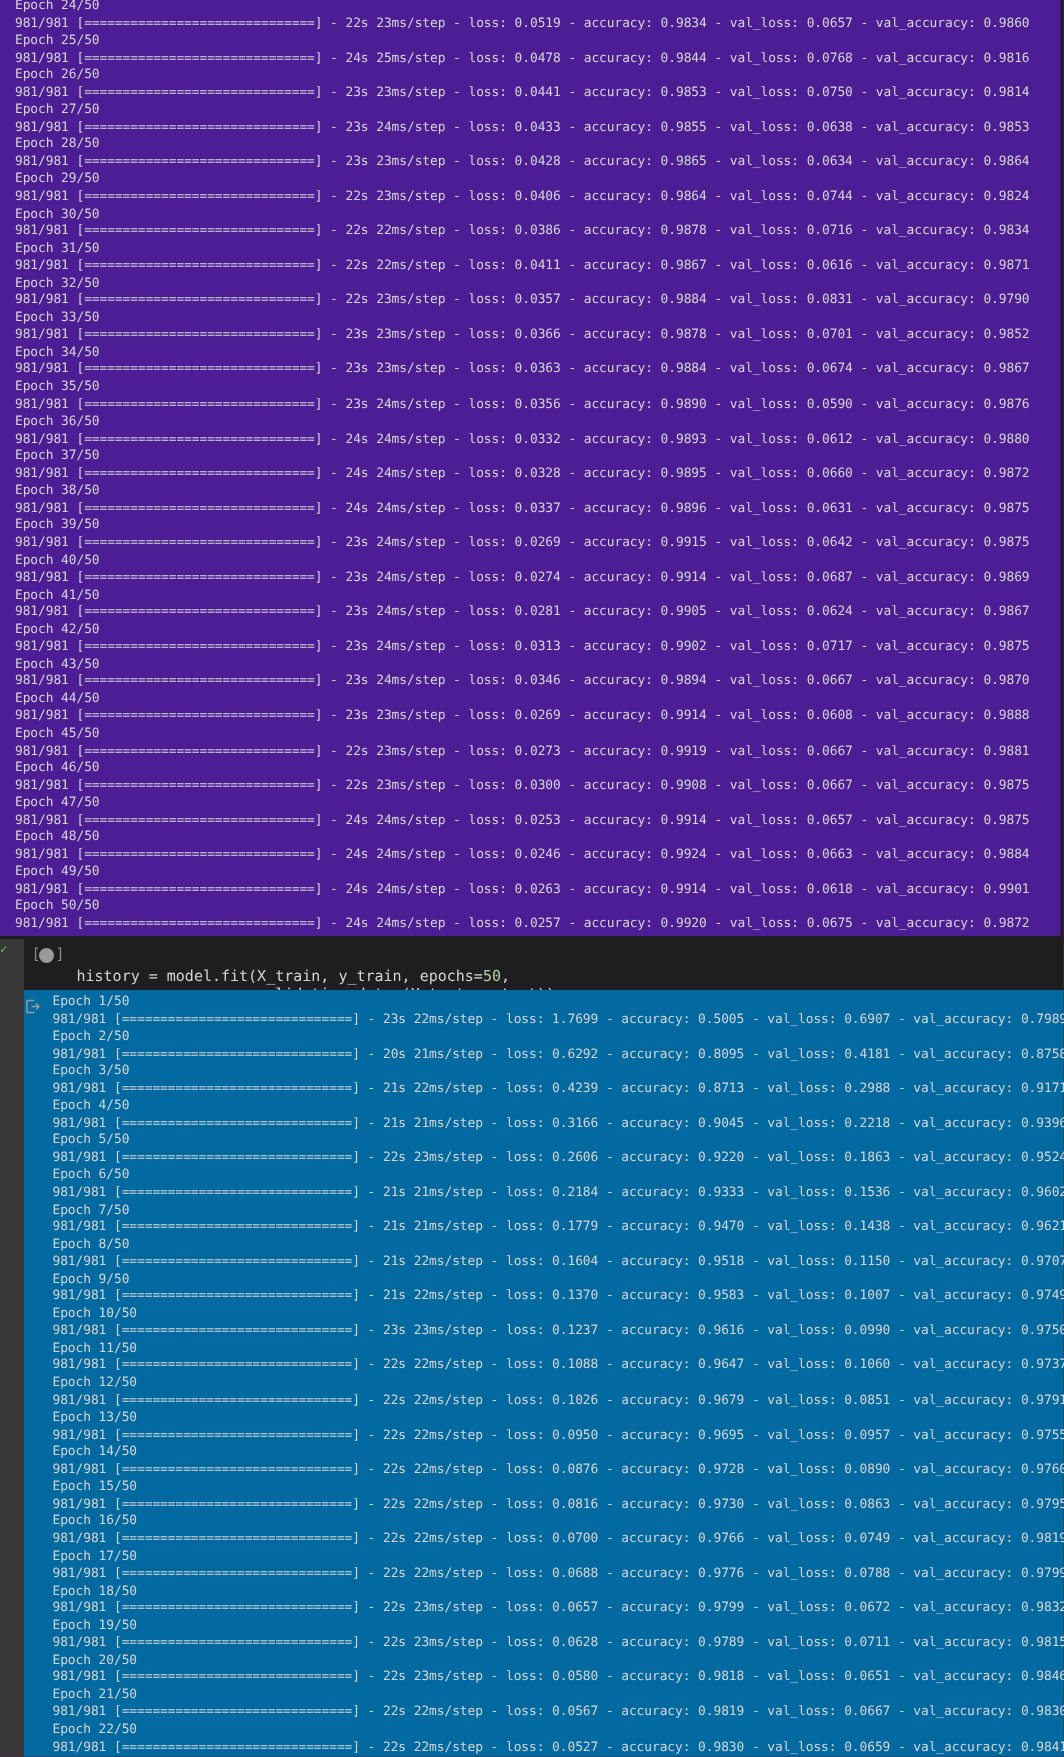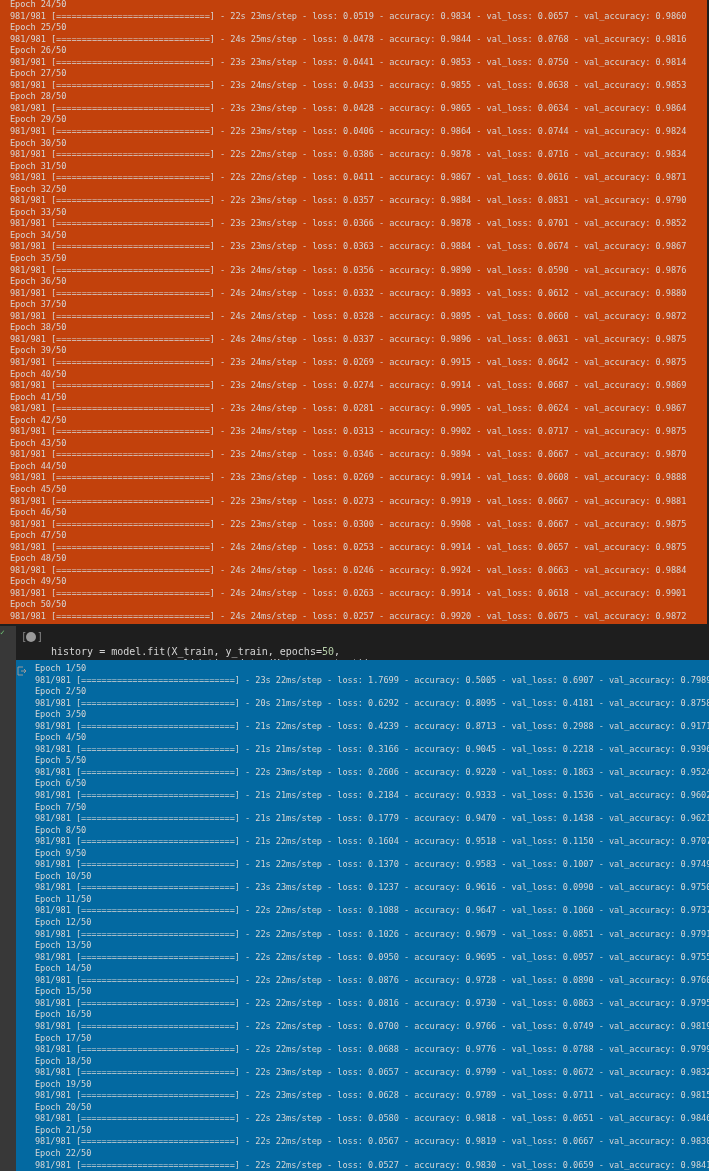--- a/index.html
+++ b/index.html
@@ -1,19 +1,19 @@
 <!DOCTYPE html>
 <html><head>
 <meta charset="utf-8">
 <style>
   html, body { margin:0; padding:0; }
   body { width:709px; height:1171px; background:#383838; overflow:hidden;
          font-family:"DejaVu Sans Mono","Liberation Mono",monospace; }
   .panel-top { position:absolute; left:0; top:0; width:707px; height:624px;
-               background:#c2410c; border-right:2px solid #1f1f1f; border-bottom:2px solid #1f1f1f; }
+               background:#4c1d95; border-right:2px solid #1f1f1f; border-bottom:2px solid #1f1f1f; }
   .log { font-size:8.6px; line-height:11.55px; color:#d5d5d5; white-space:pre; letter-spacing:-0.05px; }
   .panel-top .log { position:absolute; left:10px; top:-1px; }
   .cell { position:absolute; left:0; top:626px; width:709px; height:545px; background:#383838; }
   .gutter { position:absolute; left:0; top:0; width:16px; height:545px; background:#383838; }
   .check { position:absolute; left:0; top:3px; width:6px; height:8px; color:#6fbf73; font-size:8px; line-height:8px; }
   .code-box { position:absolute; left:16px; top:0; width:693px; height:34px; background:#1e1e1e; }
   .run-btn { position:absolute; left:7px; top:5px; width:14px; height:12px; }
   .run-btn .br { position:absolute; top:0; color:#8a8a8a; font-size:10px; line-height:12px; }
   .run-btn .circ { position:absolute; left:3px; top:1px; width:10px; height:10px; border-radius:50%; background:#9a9a9a; }
   .code { position:absolute; left:18px; top:20px; font-size:10px; line-height:12px; color:#d4d4d4; white-space:pre; }

